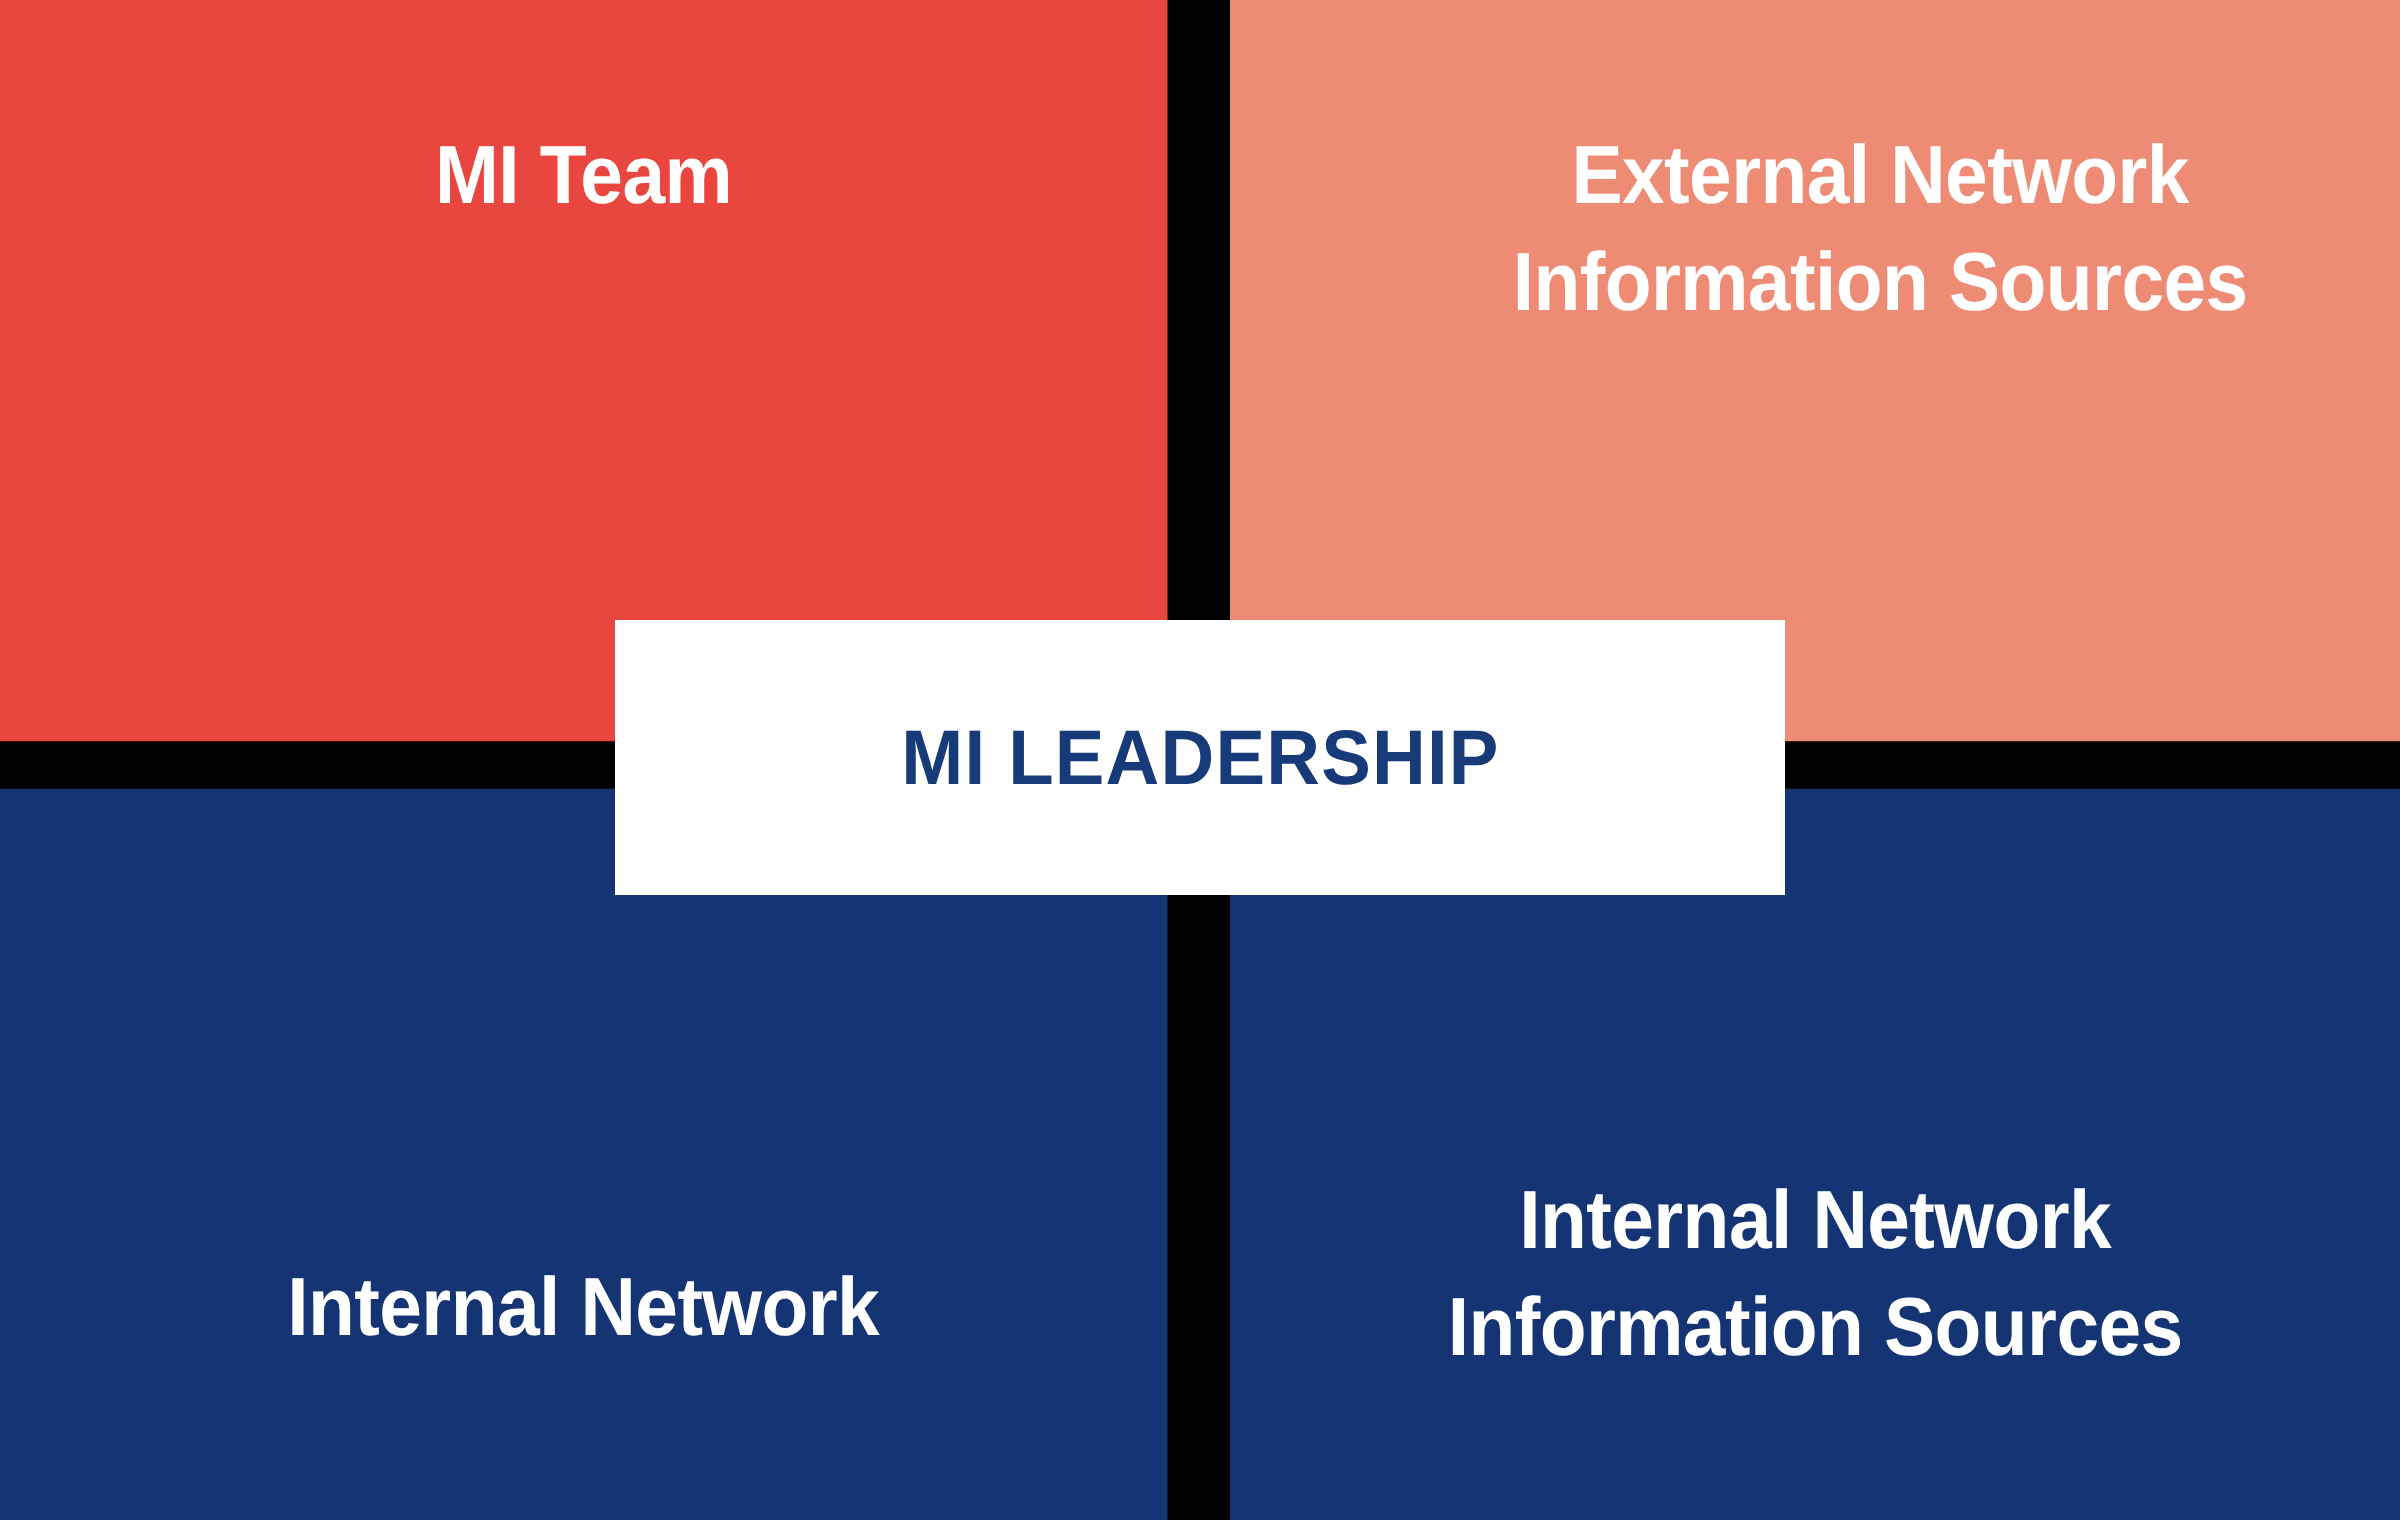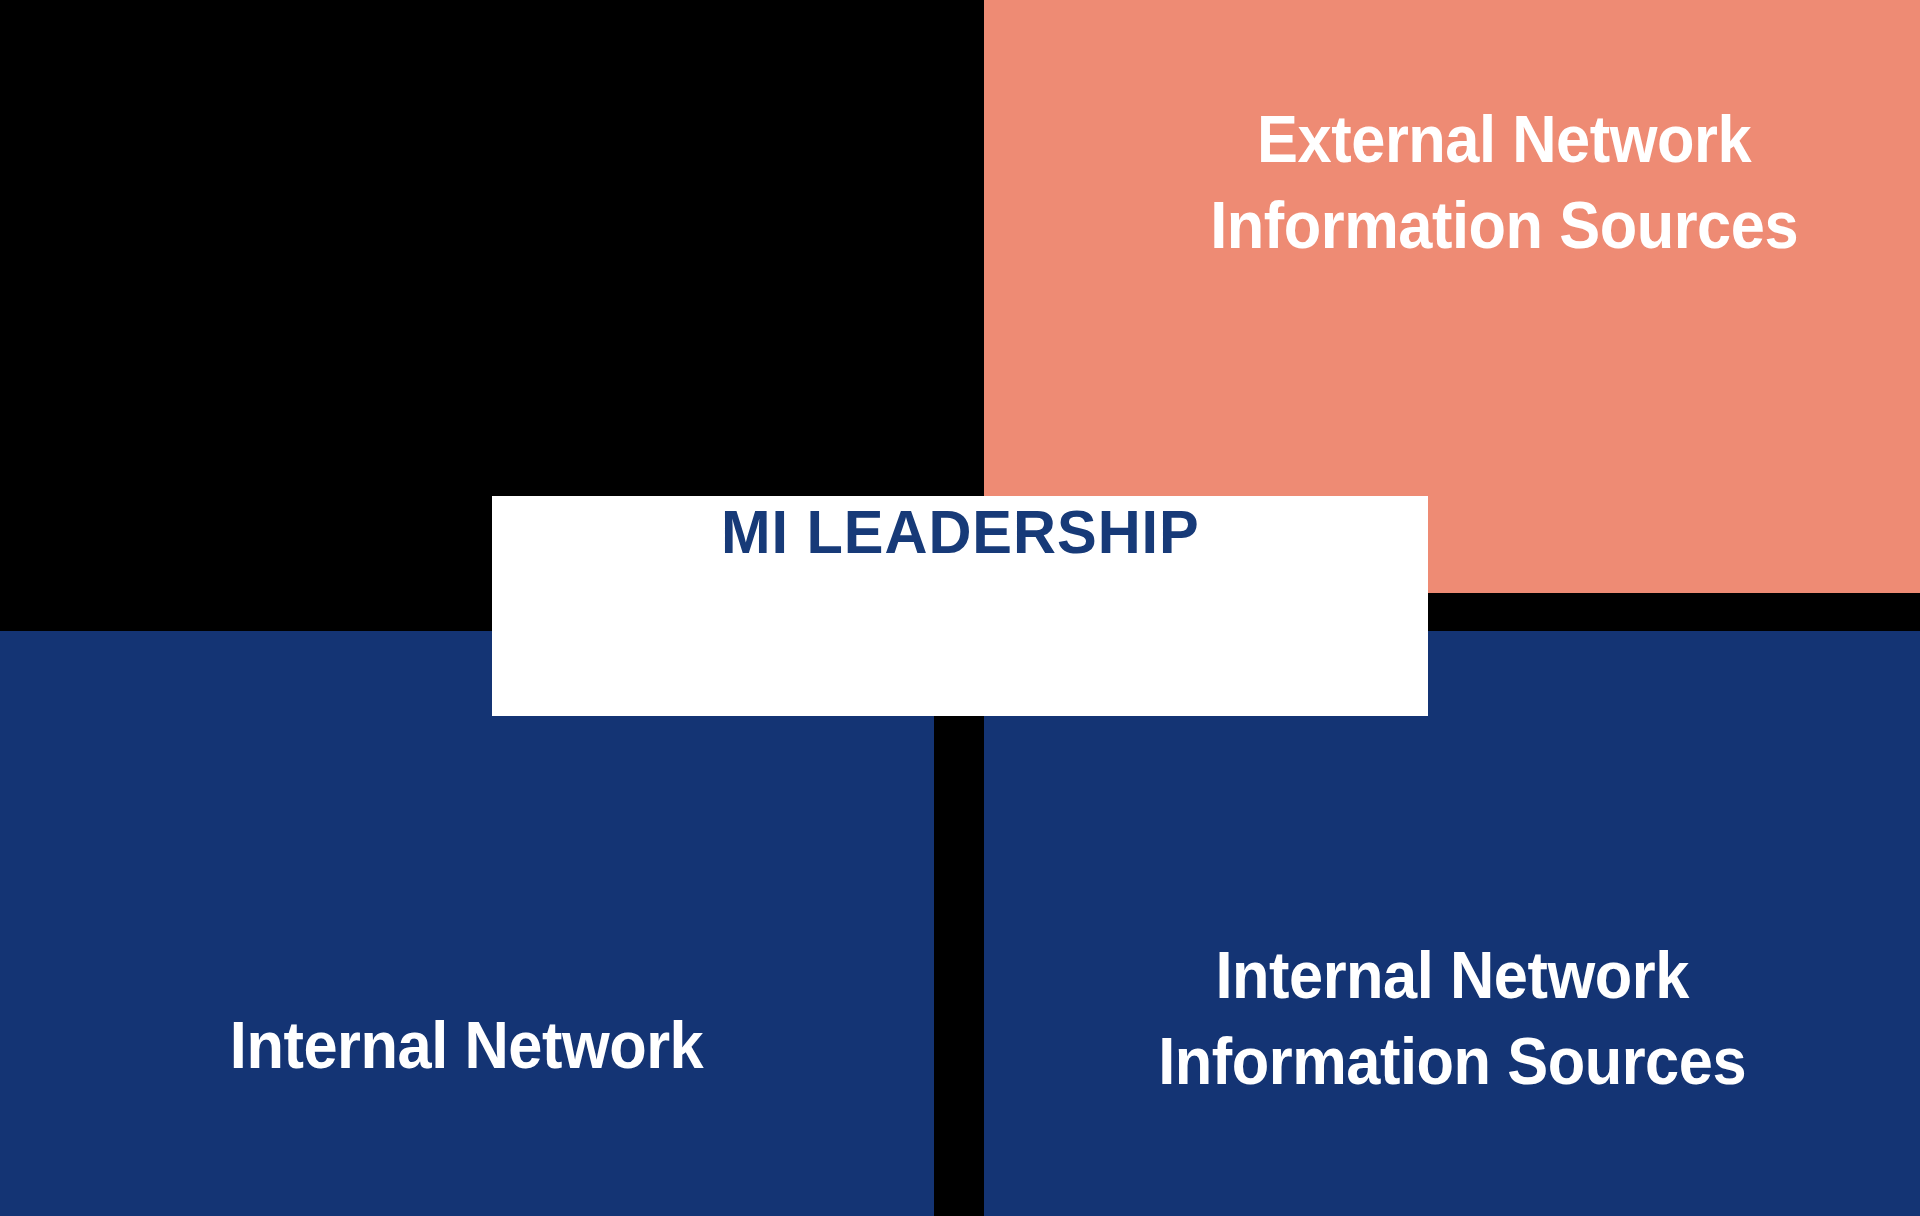--- a/index.html
+++ b/index.html
@@ -96,39 +96,42 @@
 
   
   #center-callout {
     position: absolute;
     left: 492px;
     top: 496px;
     width: 936px;
     height: 220px;
     background: #ffffff;
     display: flex;
-    align-items: flex-start;
+    align-items: center;
     justify-content: center;
     z-index: 5;
   }
   #center-callout .center-label {
     color: #173A78;
     font-family: "Liberation Sans", sans-serif;
     font-weight: bold;
     font-size: 62px;
     letter-spacing: 1px;
     text-align: center;
     transform: scaleX(0.96);
   }
 </style>
 </head>
 <body>
 
 <div id="canvas">
 
+  <div class="quadrant" id="quad-mi-team">
+    <div class="q-label">MI Team</div>
+  </div>
 
   <div class="quadrant" id="quad-external-sources">
     <div class="q-label">External Network
 Information Sources</div>
   </div>
 
   <div class="quadrant" id="quad-internal-network">
     <div class="q-label">Internal Network</div>
   </div>
 

